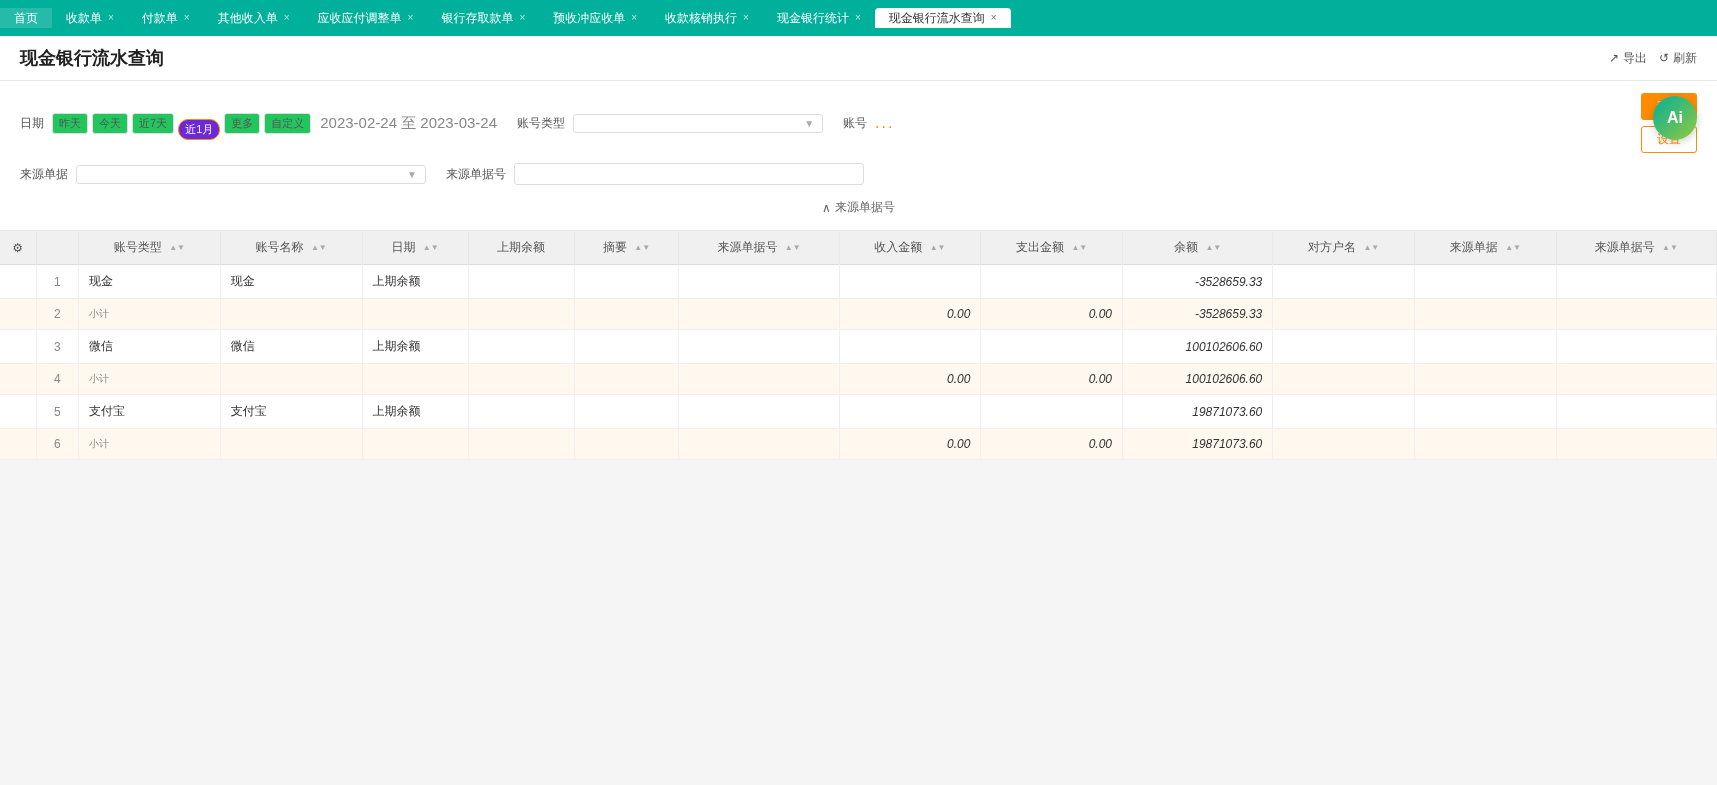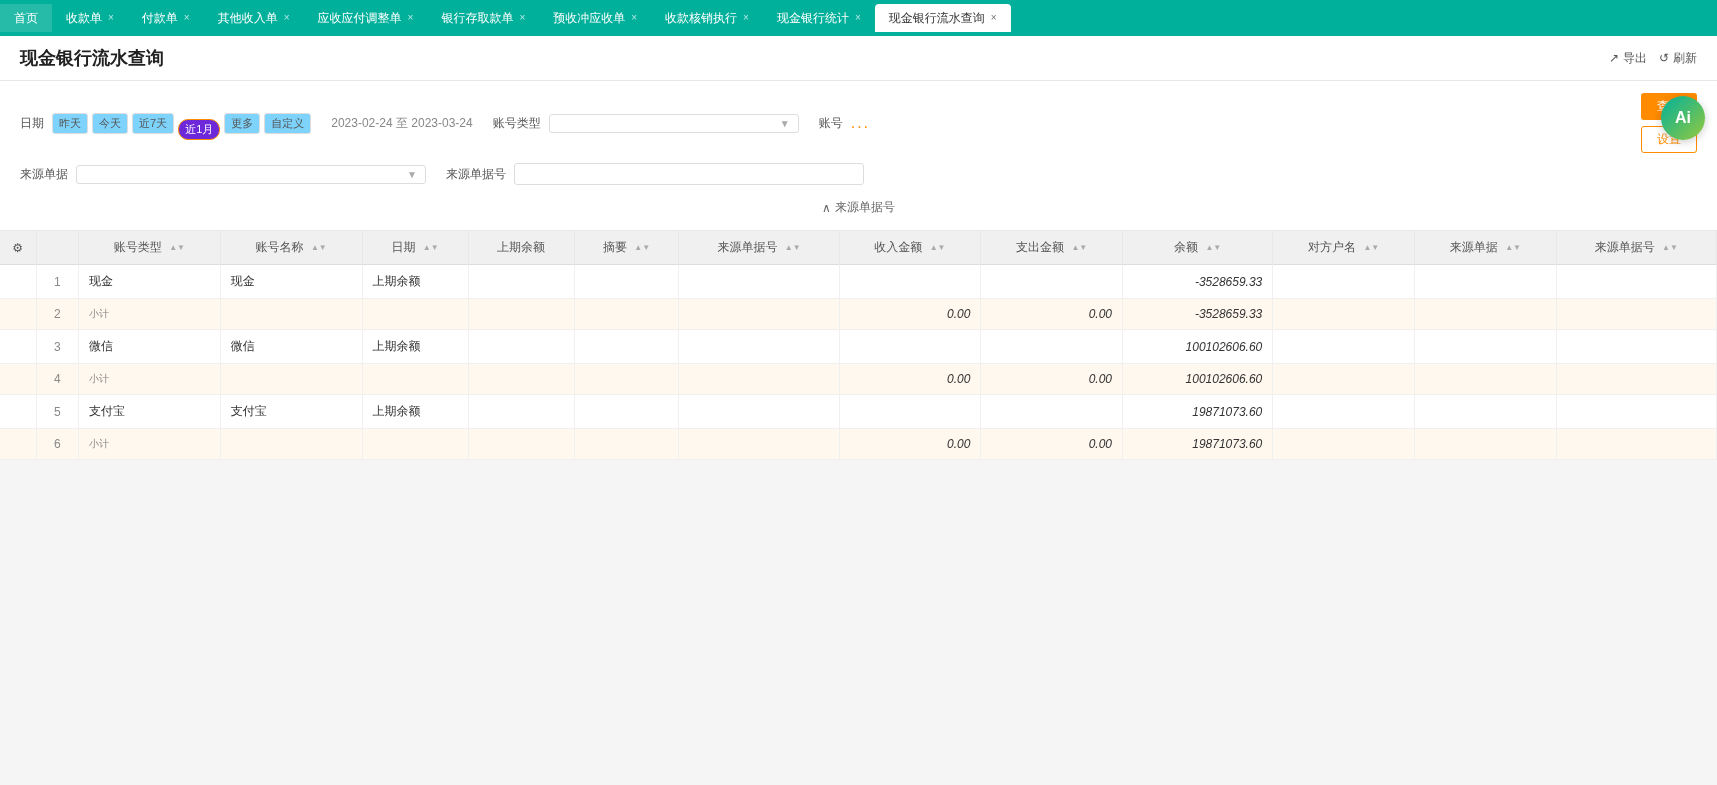--- a/index.html
+++ b/index.html
@@ -10,21 +10,21 @@
       background: #00b09b;
       display: flex;
       align-items: center;
       height: 36px;
       padding: 0 0;
       overflow: hidden;
     }
     .nav-item {
       color: #fff;
       padding: 0 14px;
-      height: 28px;
+      height: 20px;
       line-height: 36px;
       cursor: pointer;
       white-space: nowrap;
       font-size: 12px;
       display: flex;
       align-items: center;
       gap: 4px;
     }
     .nav-item.active {
       background: #fff;
@@ -95,34 +95,34 @@
       display: flex;
       gap: 4px;
       align-items: center;
     }
     .date-btn {
       padding: 2px 6px;
       border: 1px solid #ddd;
       border-radius: 3px;
       cursor: pointer;
       font-size: 11px;
-      background: #7dd3fc;
+      background: #22c55e;
       color: #555;
     }
     .date-btn.active {
       background: #6d28d9;
       color: #fff;
       border-color: #ff8c00;
       border-radius: 10px;
       margin-top: 13px;
     }
     .date-range {
-      font-size: 12px;
+      font-size: 15px;
       color: #888;
-      margin-left: 12px;
+      margin-left: 1px;
     }
     .select-input {
       display: flex;
       align-items: center;
       border: 1px solid #ddd;
       border-radius: 3px;
       padding: 3px 8px;
       min-width: 150px;
       cursor: pointer;
       background: #fff;
@@ -225,21 +225,21 @@
       white-space: nowrap;
     }
     tbody td.number { text-align: right; font-style: italic; }
     .gear-col { width: 36px; text-align: center; }
     .row-num { color: #888; text-align: center; }
     .subtotal-label { color: #888; font-size: 10px; }
 
     
     .ai-badge {
       position: fixed;
-      right: 12px;
+      right: 20px;
       top: 96px;
       background: linear-gradient(135deg, #00b09b, #96c93d);
       color: white;
       border-radius: 50%;
       width: 44px;
       height: 44px;
       display: flex;
       align-items: center;
       justify-content: center;
       font-size: 16px;

